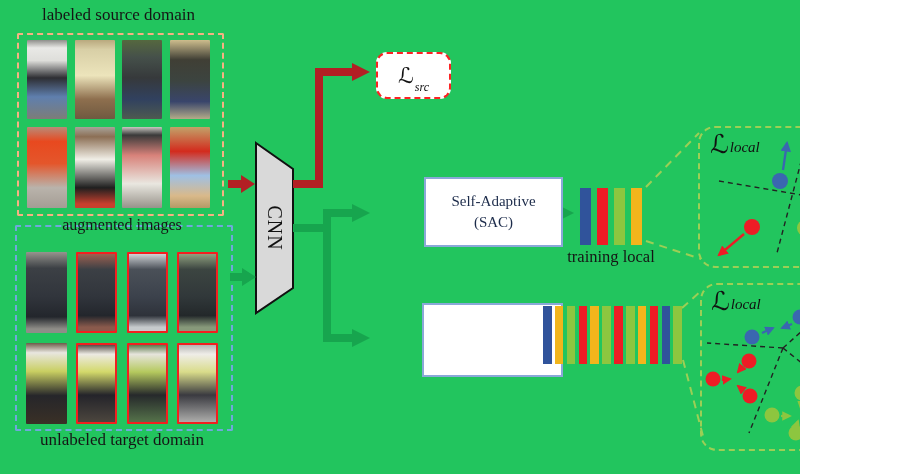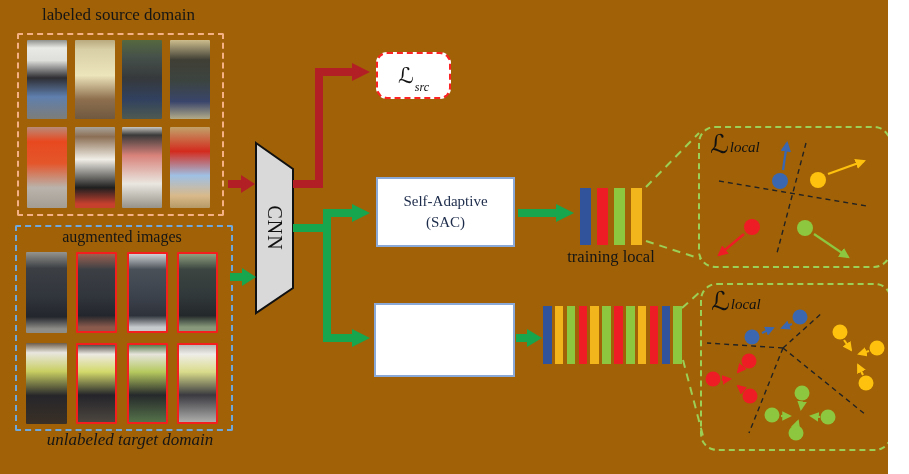--- a/index.html
+++ b/index.html
@@ -1,40 +1,40 @@
 <!DOCTYPE html>
 <html><head>
 <meta charset="utf-8">
 <style>
   html,body{margin:0;padding:0;background:#fff;}
-  .canvas{position:relative;width:888px;height:474px;background:#a16207;overflow:hidden;
+  .canvas{position:relative;width:800px;height:474px;background:#22c55e;overflow:hidden;
           font-family:"Liberation Serif","DejaVu Serif",serif;color:#111;}
   svg.overlay{position:absolute;left:0;top:0;z-index:1;}
   .lbl{position:absolute;text-align:center;color:#151515;}
   .panel{position:absolute;border-radius:2px;z-index:0;}
   .panel.source{left:17px;top:33px;width:203px;height:179px;border:2px dashed #f5b183;}
   .panel.target{left:15px;top:225px;width:214px;height:202px;border:2px dashed #6fa8dc;}
   .title-src{left:17px;top:5px;width:203px;font-size:17px;}
-  .title-aug{left:15px;top:228px;width:214px;font-size:16px;z-index:2;}
-  .title-unlab{left:16px;top:430px;width:228px;font-size:17px;font-style:italic;}
+  .title-aug{left:15px;top:216px;width:214px;font-size:16px;z-index:2;}
+  .title-unlab{left:8px;top:430px;width:228px;font-size:17px;}
   .imgrow{position:absolute;display:flex;justify-content:space-evenly;align-items:stretch;z-index:2;}
   .imgrow .ph{width:40px;border-radius:1px;background-size:cover;}
   .srow1{left:19px;top:40px;width:199px;height:79px;}
   .srow2{left:19px;top:127px;width:199px;height:81px;}
   .trow1{left:17px;top:252px;width:210px;height:81px;}
   .trow2{left:17px;top:343px;width:210px;height:81px;}
   .trow1 .ph,.trow2 .ph{width:41px;}
   .ph.augb{border:2px solid #f31f1f;width:37px !important;}
   .lossbox{position:absolute;background:#fff;display:flex;align-items:center;justify-content:center;z-index:2;}
   .loss-src{left:376px;top:52px;width:71px;height:43px;border:2.3px dashed #fb2323;border-radius:11px;}
   .scriptL{font-family:"DejaVu Sans","DejaVu Serif",serif;font-style:italic;font-size:22px;line-height:1;}
   .losssub{font-style:italic;font-size:12px;align-self:flex-end;margin:0 0 4px 1px;line-height:1;}
   .module{position:absolute;background:#fff;border:2px solid #8aa8d8;display:flex;flex-direction:column;
           align-items:center;justify-content:center;text-align:left;font-size:15px;line-height:21px;
-          color:#1c2b4a;z-index:2;}
+          color:#1c2b4a;z-index:2;margin-left:48px;}
   .sac{left:376px;top:177px;width:135px;height:66px;}
   .mtc{left:374px;top:303px;width:137px;height:70px;}
   .bars{position:absolute;display:flex;justify-content:space-between;z-index:2;}
   .bars-batch{left:580px;top:188px;width:62px;height:57px;}
   .bars-batch .bar{width:11px;height:100%;}
   .bars-bank{left:543px;top:306px;width:139px;height:58px;}
   .bars-bank .bar{width:8.5px;height:100%;}
   .lbl-batch{left:545px;top:247px;width:132px;font-size:16.5px;}
   .lbl-bank{left:543px;top:368px;width:139px;font-size:16.5px;}
   .cluster{position:absolute;border:2.5px dashed #9ccf55;border-radius:17px;background:transparent;z-index:0;}

